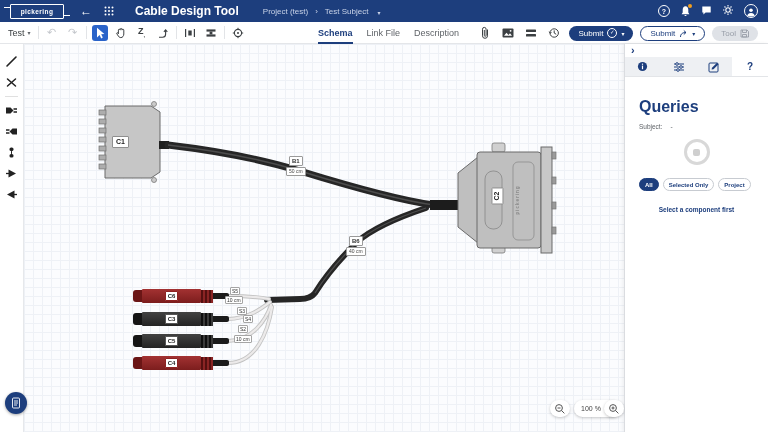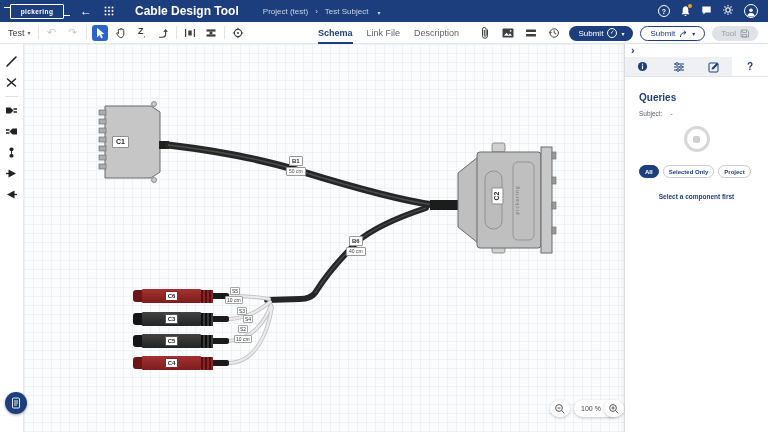--- a/index.html
+++ b/index.html
@@ -79,21 +79,21 @@
   .zoom-level-text{font-size:7px;color:#444}
 
   
   .panel{position:absolute;right:0;top:44px;width:143px;bottom:0;background:#fff;border-left:1px solid #dadce0;box-shadow:-1px 0 4px rgba(0,0,0,.07)}
   .panel-collapse{position:absolute;left:6px;top:0;color:#1d3e7d;font-size:11px;font-weight:bold;line-height:13px}
   .panel-tabs{position:absolute;top:13px;left:0;right:0;height:19px;background:#eef0f3;display:flex;border-bottom:1px solid #e3e5e8}
   .ptab{flex:1;display:flex;align-items:center;justify-content:center}
   .ptab.active{background:#fff}
   .ptab-help{font-size:10px;font-weight:bold;color:#1d3e7d;line-height:1}
   .panel-body{position:absolute;top:32px;left:0;right:0;bottom:0;padding:6px 14px;box-sizing:border-box}
-  .panel-title{margin:10px 0 0;font-size:10px;color:#1d3e7d;font-weight:bold}
+  .panel-title{margin:16px 0 0;font-size:16px;color:#1d3e7d;font-weight:bold}
   .subject{font-size:6.5px;color:#5f6368;margin-top:7px;display:flex;gap:8px}
   .empty-circle{width:20px;height:20px;border:3px solid #d8d8d8;border-radius:50%;margin:9px auto 0;display:flex;align-items:center;justify-content:center}
   .empty-circle .inner{width:7px;height:7px;background:#cfcfcf;border-radius:2px}
   .filter-row{display:flex;gap:4px;margin-top:13px;justify-content:flex-start}
   .pill{font-size:6px;height:13px;border-radius:7px;padding:0 5px;display:flex;align-items:center;border:1px solid #c7cbd1;background:#fff;color:#1d3e7d;font-weight:bold;font-family:inherit;white-space:nowrap}
   .pill.active{background:#1d3e7d;color:#fff;border-color:#1d3e7d}
   .empty-msg{font-size:6.5px;font-weight:bold;color:#1d3e7d;text-align:center;margin-top:15px}
 </style>
 </head>
 <body>

